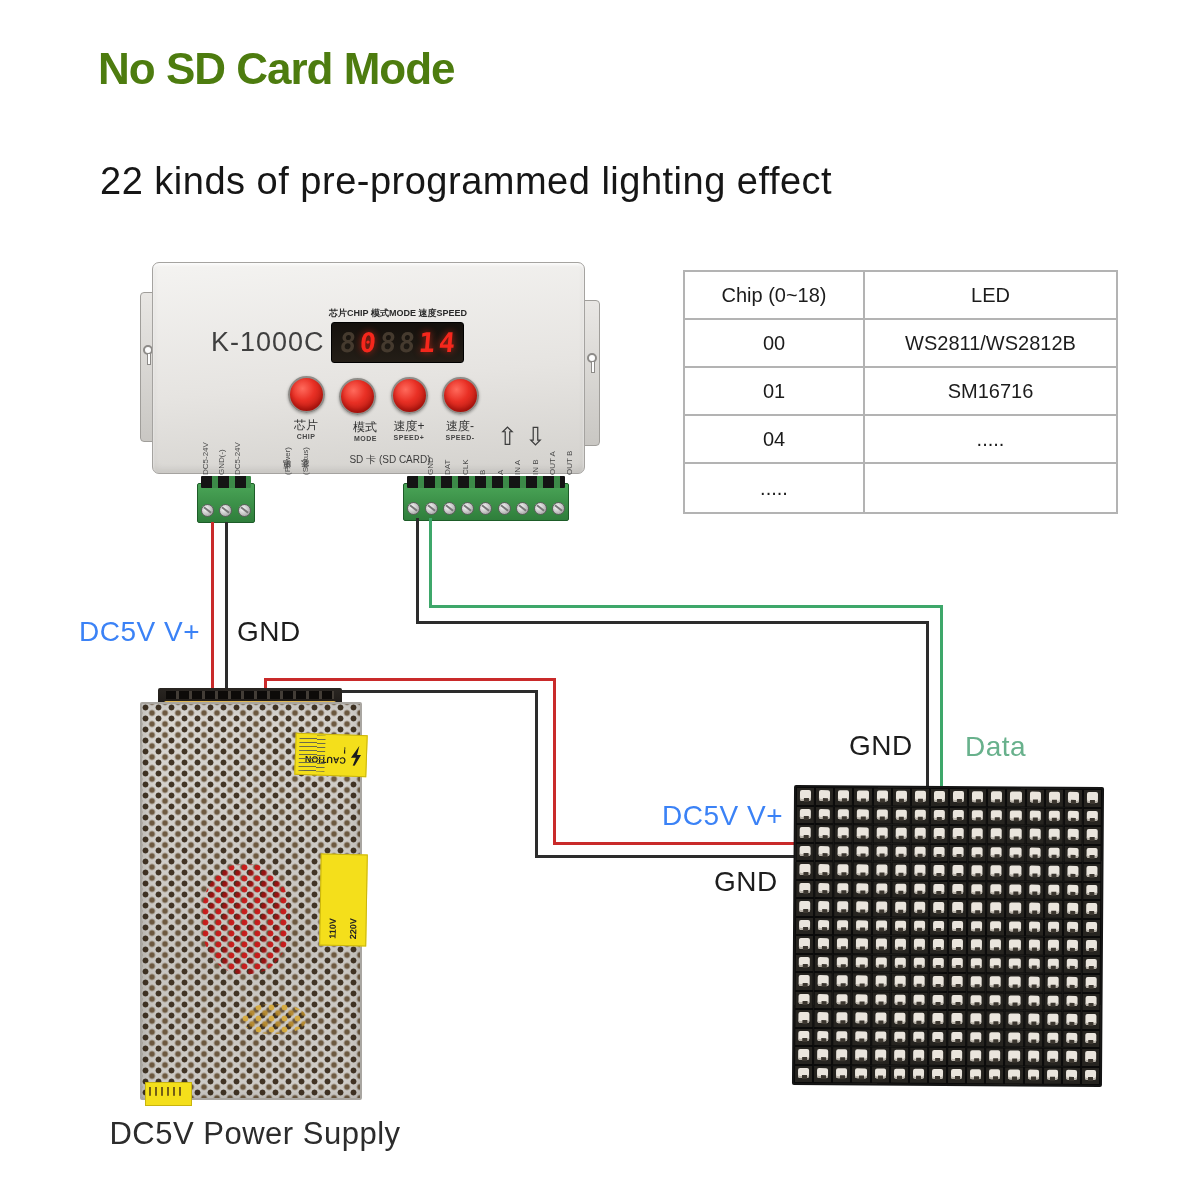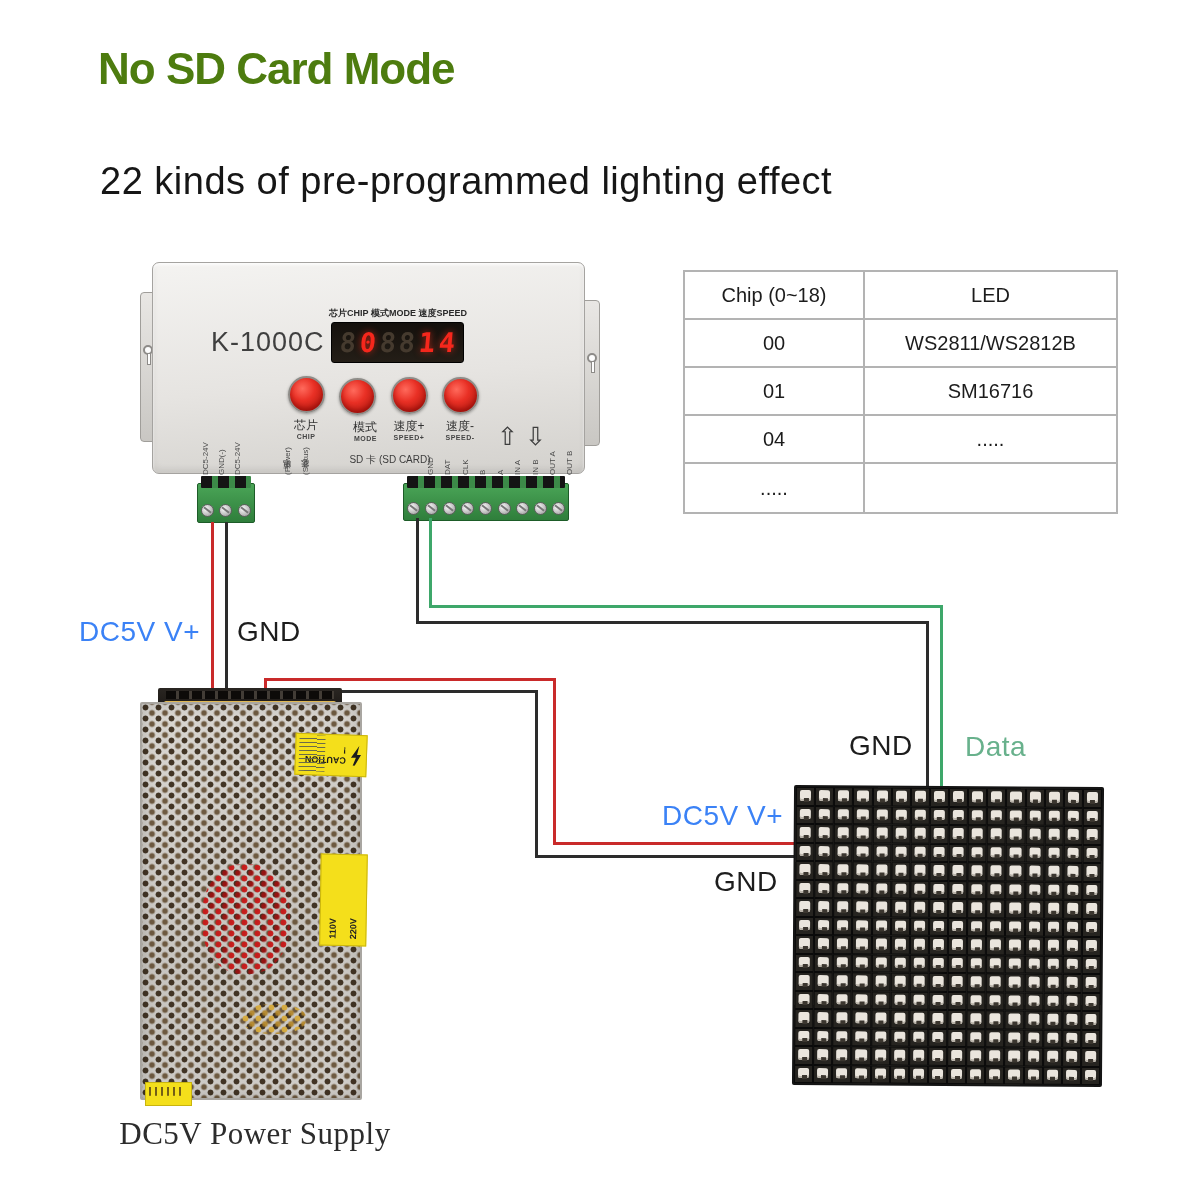--- a/index.html
+++ b/index.html
@@ -274,21 +274,21 @@
         <span class="caution-text">CAUTION !</span>
         <span class="caution-lines"></span>
       </div>
       <div class="sticker volt">
         <span class="volt-txt">220V</span>
         <span class="volt-txt">110V</span>
       </div>
       <div class="sticker mini"></div>
     </div>
   </div>
-  <div class="caption" style="left:105px; top:1116px; width:300px;font-family:Liberation Serif, serif;">DC5V Power Supply</div>
+  <div class="caption" style="left:105px; top:1116px; width:300px;">DC5V Power Supply</div>
 
   <div class="matrix">
     <div class="matrix-grid" style="grid-template-columns: repeat(16, 1fr); grid-template-rows: repeat(16, 1fr);">
         <div class="led-cell"></div>
         <div class="led-cell"></div>
         <div class="led-cell"></div>
         <div class="led-cell"></div>
         <div class="led-cell"></div>
         <div class="led-cell"></div>
         <div class="led-cell"></div>

